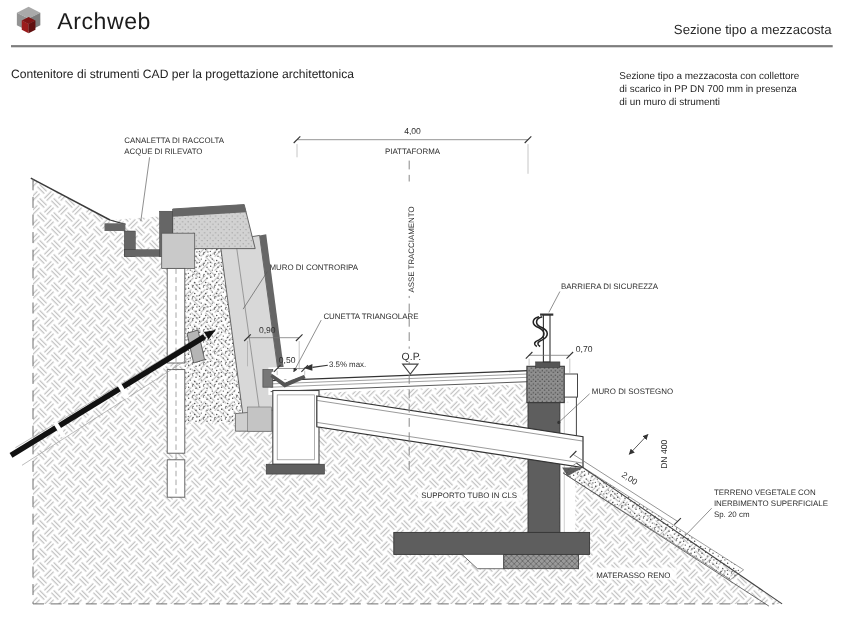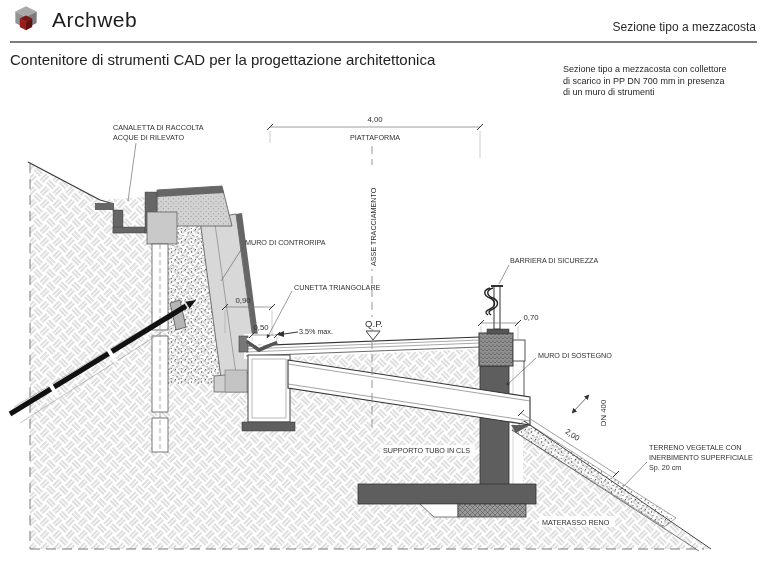--- a/index.html
+++ b/index.html
@@ -3,21 +3,21 @@
 <meta charset="utf-8">
 <style>
   html,body{margin:0;padding:0;background:#fff;}
   #page{position:relative;width:768px;height:576px;background:#fff;overflow:hidden;
         font-family:"Liberation Sans", sans-serif;}
   
   #brand-row{position:absolute;left:10px;top:5px;display:flex;align-items:center;gap:10px;}
   #brand-text{font-size:21px;color:#1c1c1c;letter-spacing:.5px;}
   #page-title{position:absolute;right:12px;top:20px;font-size:12px;color:#2a2a2a;}
   #header-rule{position:absolute;left:10px;right:11px;top:41px;height:2px;background:#7d7d7d;}
-  #tagline{position:absolute;left:10px;top:51px;font-size:15px;color:#222;}
+  #tagline{position:absolute;left:10px;top:62px;font-size:11px;color:#222;}
   #description{position:absolute;left:563px;top:64px;width:200px;font-size:9px;
                font-weight:normal;color:#1f1f1f;line-height:11.5px;}
   svg text{font-family:"Liberation Sans", sans-serif;}
   .lbl{font-size:7.2px;fill:#2e2e2e;}
   .dim{font-size:7.8px;fill:#2e2e2e;}
   .qp{font-size:9.5px;fill:#2e2e2e;}
 </style>
 </head>
 <body>
 

